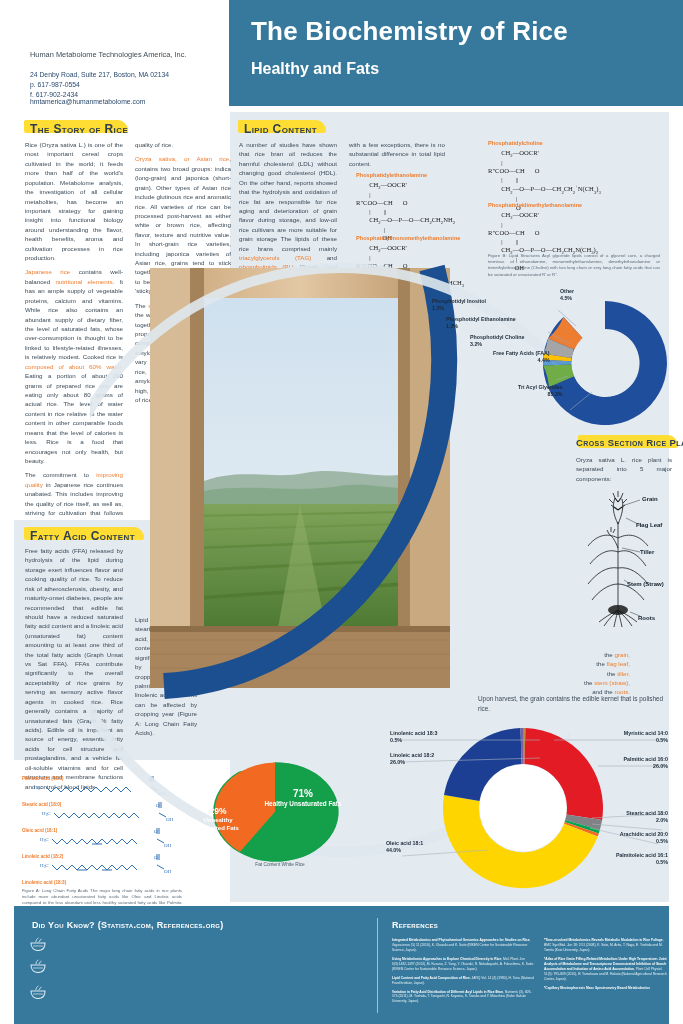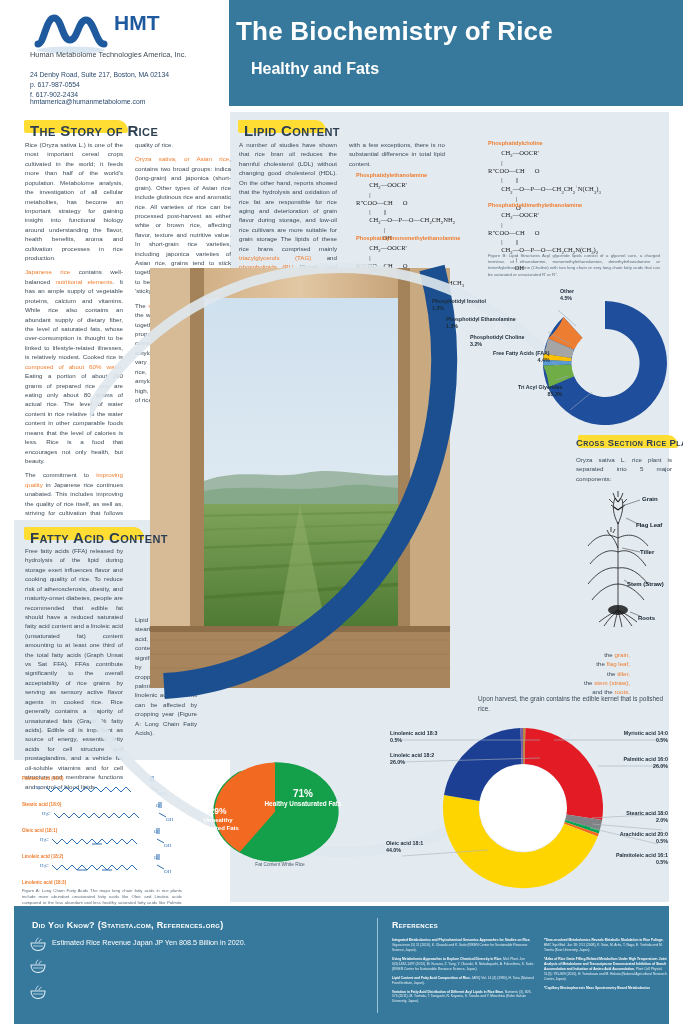--- a/index.html
+++ b/index.html
@@ -27,21 +27,21 @@
     width: 216px; height: 790px;
     background: #ffffff;
   }
   
   .header-band {
     position: absolute; left: 229px; top: 0;
     width: 454px; height: 106px;
     background: #36799c;
   }
   .header-title {
-    position: absolute; left: 236px; top: 16px;
+    position: absolute; left: 251px; top: 16px;
     width: 420px;
     color: #ffffff;
     font-size: 26px; font-weight: bold;
     letter-spacing: .2px;
   }
   .header-sub {
     position: absolute; left: 251px; top: 60px;
     color: #ffffff;
     font-size: 16px; font-weight: bold;
   }
@@ -59,21 +59,21 @@
   .email {
     position: absolute; left: 30px; top: 98px;
     font-size: 6.8px; color: #2b4a6e; width: 190px;
   }
   
   .sec-head {
     position: absolute;
     font-variant: small-caps;
     font-weight: bold;
     color: #2c3e50;
-    font-size: 15px;
+    font-size: 12px;
     letter-spacing: .4px;
     padding: 2px 14px 2px 4px;
     white-space: nowrap;
   }
   .hl {
     position: absolute;
     background: #ffdd33;
     border-radius: 2px 14px 3px 3px;
     z-index: 0;
   }
@@ -158,27 +158,20 @@
 
 <div class="poster">
 
   <div class="bg-light"></div>
   <div class="bg-white-left"></div>
 
   <div class="header-band"></div>
   <div class="header-title">The Biochemistry of Rice</div>
   <div class="header-sub">Healthy and Fats</div>
 
-  <div class="logo-wrap">
-    <svg class="logo-svg" width="180" height="44" viewBox="0 0 180 44">
-      <path d="M8 34 C14 34 16 8 24 8 C32 8 32 30 40 30 C48 30 48 10 56 10 C64 10 66 34 74 34" fill="none" stroke="#1f5a9e" stroke-width="7" stroke-linecap="round"></path>
-      <text x="84" y="20" font-family="Liberation Sans, sans-serif" font-size="21" font-weight="bold" fill="#1f5a9e">HMT</text>
-      <ellipse cx="41" cy="40" rx="34" ry="3.5" fill="#bcd4ea" opacity=".55"></ellipse>
-    </svg>
-  </div>
   <div class="org-name">Human Metabolome Technologies America, Inc.</div>
   <div class="addr">
     <div>24 Denby Road, Suite 217, Boston, MA 02134</div>
     <div>p. 617-987-0554</div>
     <div>f. 617-902-2434</div>
   </div>
   <div class="email">hmtamerica@humanmetabolome.com</div>
 
   <div class="hl" style="left:24px; top:120px; width:104px; height:13px;"></div>
   <div class="sec-head" style="left:26px; top:120px;">
@@ -561,21 +554,20 @@
   <div class="footer"></div>
   <div class="footer-title" style="left:32px;top:920px;">Did You Know? (Statista.com, References.org)</div>
   <div class="divider"></div>
 
   <svg class="bowl" style="left:30px;top:937px;" width="16" height="14" viewBox="0 0 16 14">
     <path d="M1 6 L15 6 C15 11 12 13.5 8 13.5 C4 13.5 1 11 1 6 Z" fill="none" stroke="#dbe9f2" stroke-width="1.1"></path>
     <path d="M3 9 L13 9" stroke="#dbe9f2" stroke-width=".7"></path>
     <path d="M6 5 C6 3 7 1.5 8.5 1" fill="none" stroke="#dbe9f2" stroke-width=".9"></path>
     <path d="M9 5 C9.5 3.5 10.5 2.5 11.5 2.2" fill="none" stroke="#dbe9f2" stroke-width=".9"></path>
   </svg>
-  <div class="fact" style="left:52px;top:938px;width:300px;">Estimated Rice Revenue Japan JP Yen 808.5 Billion in 2020.</div>
 
   <svg class="bowl" style="left:30px;top:959px;" width="16" height="14" viewBox="0 0 16 14">
     <path d="M1 6 L15 6 C15 11 12 13.5 8 13.5 C4 13.5 1 11 1 6 Z" fill="none" stroke="#dbe9f2" stroke-width="1.1"></path>
     <path d="M3 9 L13 9" stroke="#dbe9f2" stroke-width=".7"></path>
     <path d="M6 5 C6 3 7 1.5 8.5 1" fill="none" stroke="#dbe9f2" stroke-width=".9"></path>
     <path d="M9 5 C9.5 3.5 10.5 2.5 11.5 2.2" fill="none" stroke="#dbe9f2" stroke-width=".9"></path>
   </svg>
 
   <svg class="bowl" style="left:30px;top:985px;" width="16" height="14" viewBox="0 0 16 14">
     <path d="M1 6 L15 6 C15 11 12 13.5 8 13.5 C4 13.5 1 11 1 6 Z" fill="none" stroke="#dbe9f2" stroke-width="1.1"></path>

